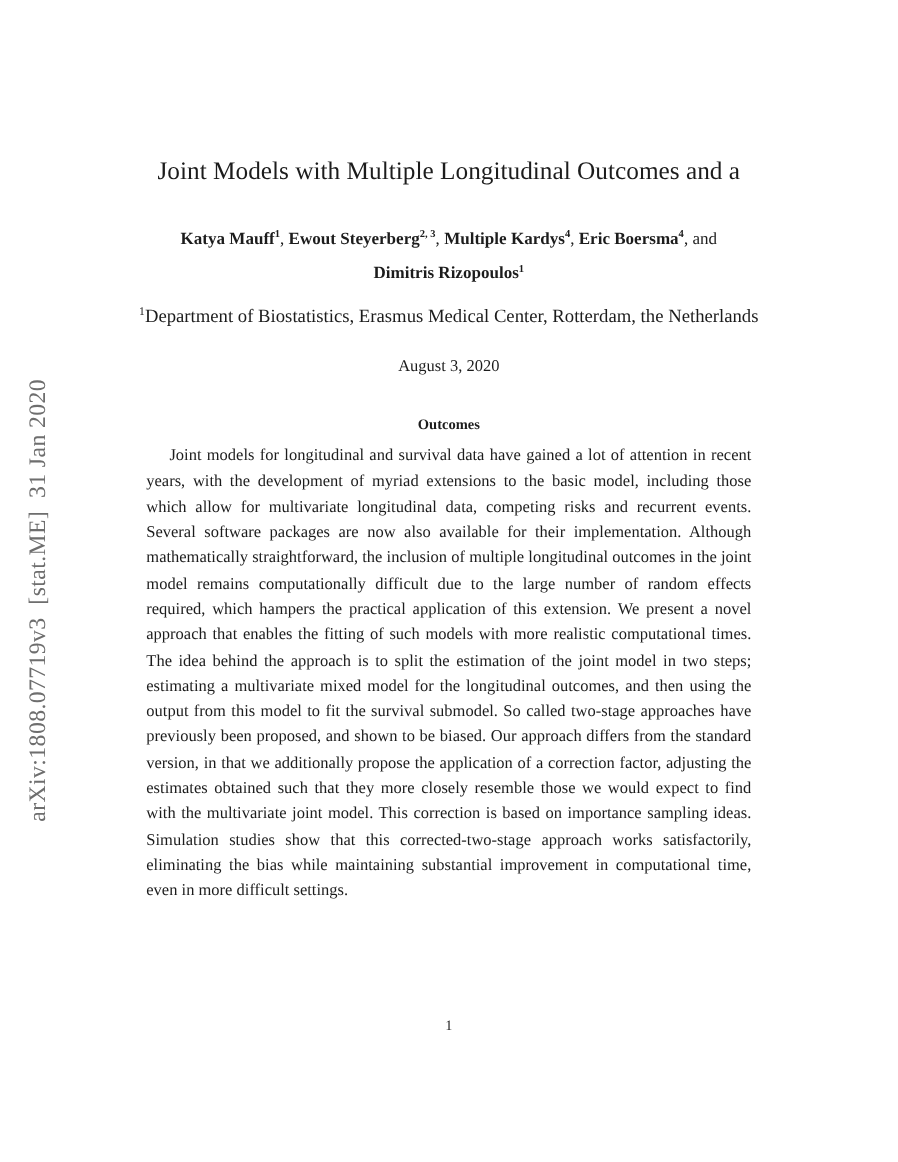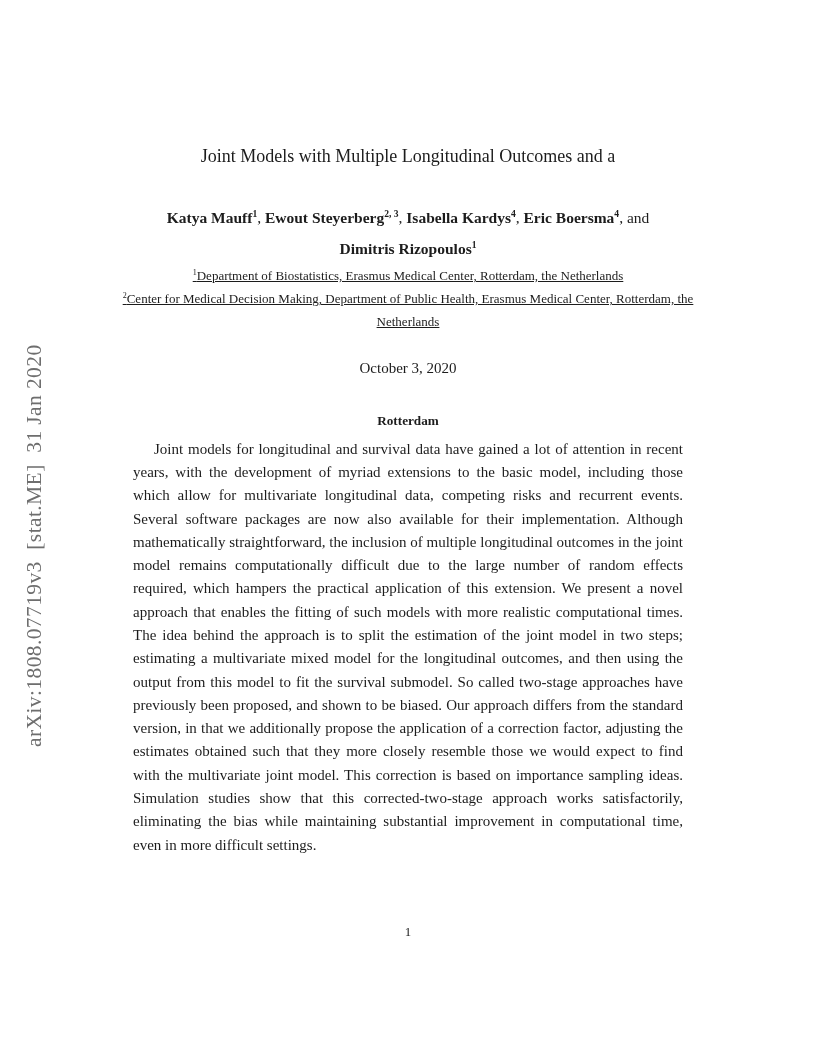--- a/index.html
+++ b/index.html
@@ -24,36 +24,36 @@
     letter-spacing: 0.4px;
   }
   .content {
     position: absolute;
     left: 112px;
     top: 130px;
     width: 592px;
     text-align: center;
   }
   .title {
-    font-size: 18px;
+    font-size: 23px;
     line-height: 52px;
     font-weight: normal;
     margin: 0;
   }
   .authors {
     margin-top: 20px;
     font-size: 15.5px;
     line-height: 31px;
   }
   .authors .author-name { font-weight: bold; }
   .authors sup { font-weight: bold; }
   .affiliations {
-    font-size: 13px;
+    margin-top: 12px;
+    font-size: 17px;
     line-height: 23.2px;
-    text-decoration: underline;
   }
   .affiliation { display: block; }
   .date {
     margin-top: 26px;
     font-size: 15px;
   }
   .abstract-heading {
     margin-top: 36px;
     font-size: 13.2px;
     font-weight: bold;
@@ -82,31 +82,30 @@
 
   <div class="watermark">arXiv:1808.07719v3  [stat.ME]  31 Jan 2020</div>
 
   <div class="content">
 
     <h1 class="title">
       <span>Joint Models with Multiple Longitudinal Outcomes and a</span><br>
     </h1>
 
     <div class="authors">
-      <span class="author-name">Katya Mauff</span><sup>1</sup><span>, </span><span class="author-name">Ewout Steyerberg</span><sup>2, 3</sup><span>, </span><span class="author-name">Isabella Kardys</span><sup>4</sup><span>, </span><span class="author-name">Eric Boersma</span><sup>4</sup><span>, </span><span>and</span><br>
+      <span class="author-name">Katya Mauff</span><sup>1</sup><span>, </span><span class="author-name">Ewout Steyerberg</span><sup>2, 3</sup><span>, </span><span class="author-name">Multiple Kardys</span><sup>4</sup><span>, </span><span class="author-name">Eric Boersma</span><sup>4</sup><span>, </span><span>and</span><br>
       <span class="author-name">Dimitris Rizopoulos</span><sup>1</sup>
     </div>
 
     <div class="affiliations">
       <span class="affiliation"><sup>1</sup><span>Department of Biostatistics, Erasmus Medical Center, Rotterdam, the Netherlands</span></span>
-      <span class="affiliation"><sup>2</sup><span>Center for Medical Decision Making, Department of Public Health, Erasmus Medical Center, Rotterdam, the Netherlands</span></span>
     </div>
 
-    <div class="date">October 3, 2020</div>
+    <div class="date">August 3, 2020</div>
 
-    <div class="abstract-heading">Rotterdam</div>
+    <div class="abstract-heading">Outcomes</div>
     <p class="abstract-body">Joint models for longitudinal and survival data have gained a lot of attention in recent years, with the development of myriad extensions to the basic model, including those which allow for multivariate longitudinal data, competing risks and recurrent events. Several software packages are now also available for their implementation. Although mathematically straightforward, the inclusion of multiple longitudinal outcomes in the joint model remains computationally difficult due to the large number of random effects required, which hampers the practical application of this extension. We present a novel approach that enables the fitting of such models with more realistic computational times. The idea behind the approach is to split the estimation of the joint model in two steps; estimating a multivariate mixed model for the longitudinal outcomes, and then using the output from this model to fit the survival submodel. So called two-stage approaches have previously been proposed, and shown to be biased. Our approach differs from the standard version, in that we additionally propose the application of a correction factor, adjusting the estimates obtained such that they more closely resemble those we would expect to find with the multivariate joint model. This correction is based on importance sampling ideas. Simulation studies show that this corrected-two-stage approach works satisfactorily, eliminating the bias while maintaining substantial improvement in computational time, even in more difficult settings.</p>
 
   </div>
 
   <div class="page-number">1</div>
 
 </div>
 
 </body></html>

